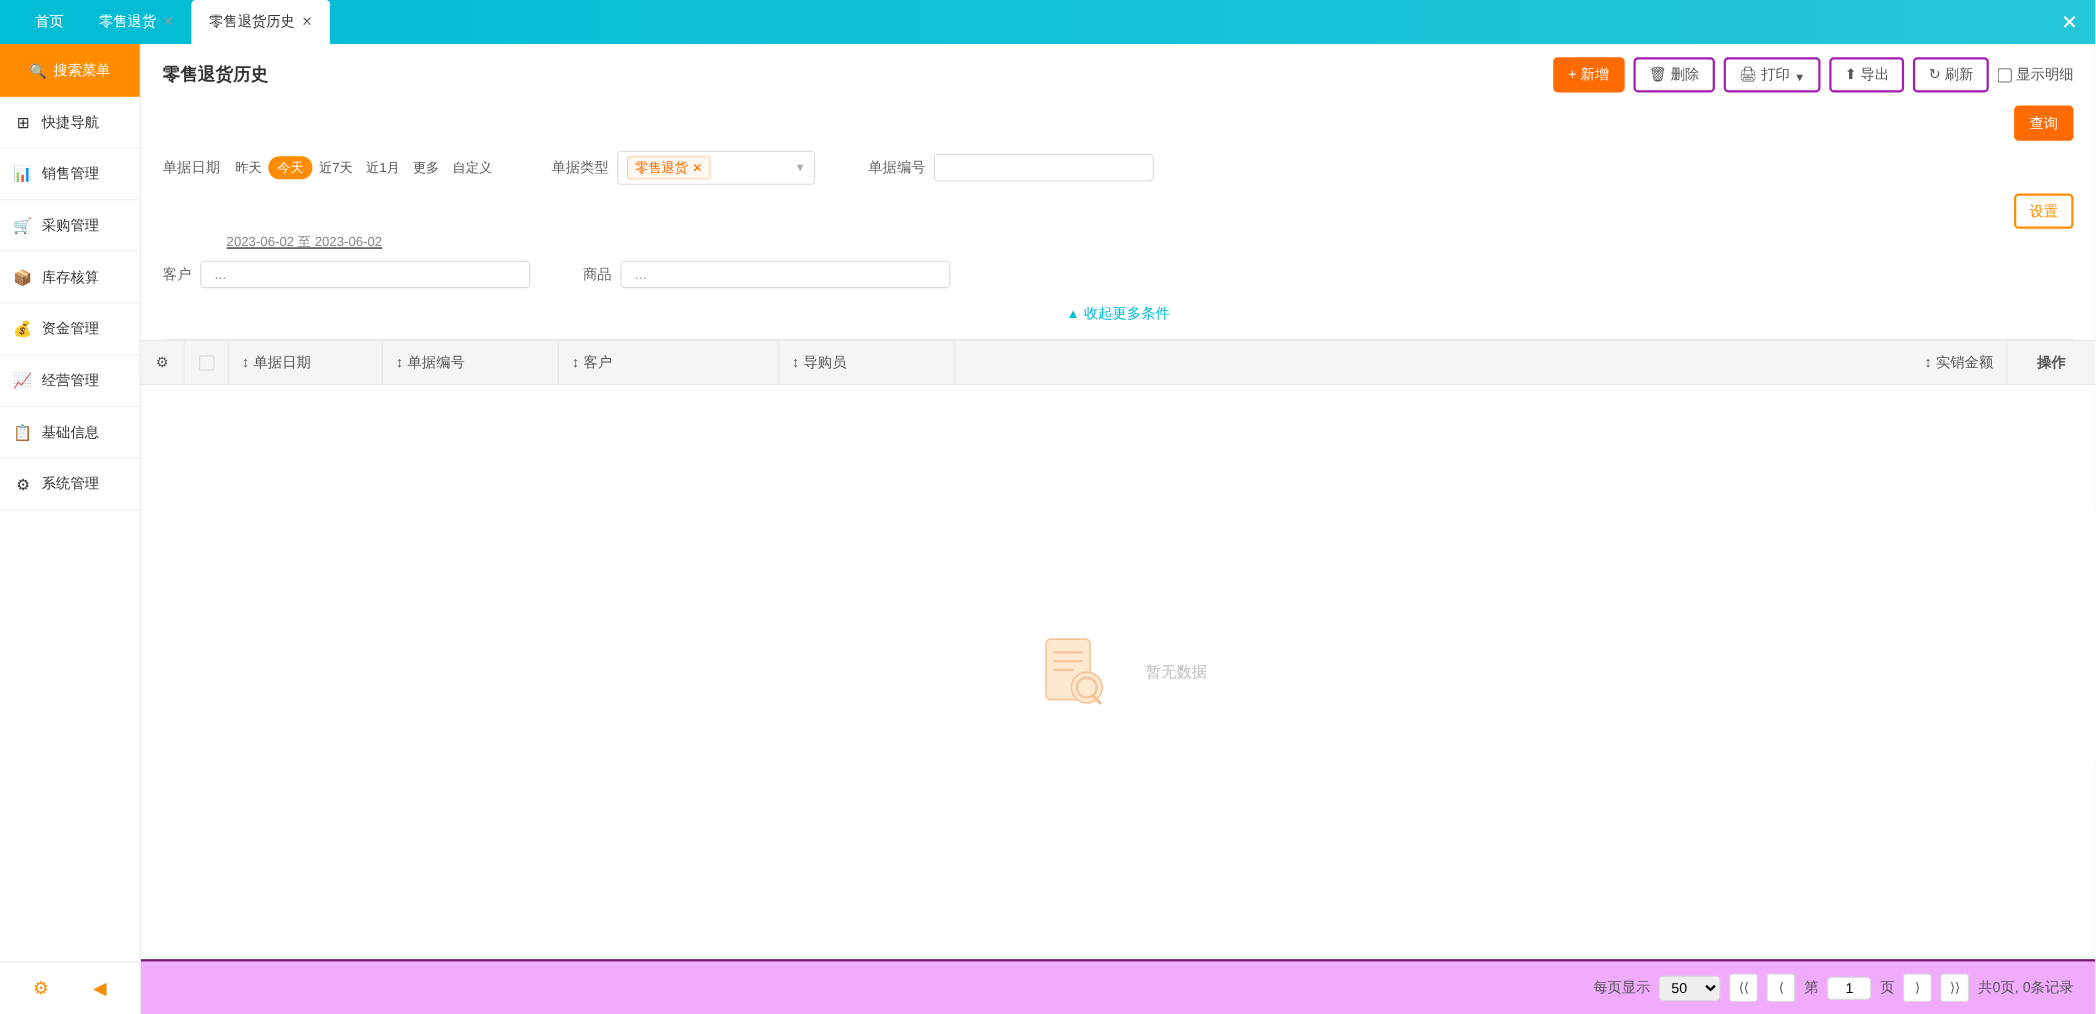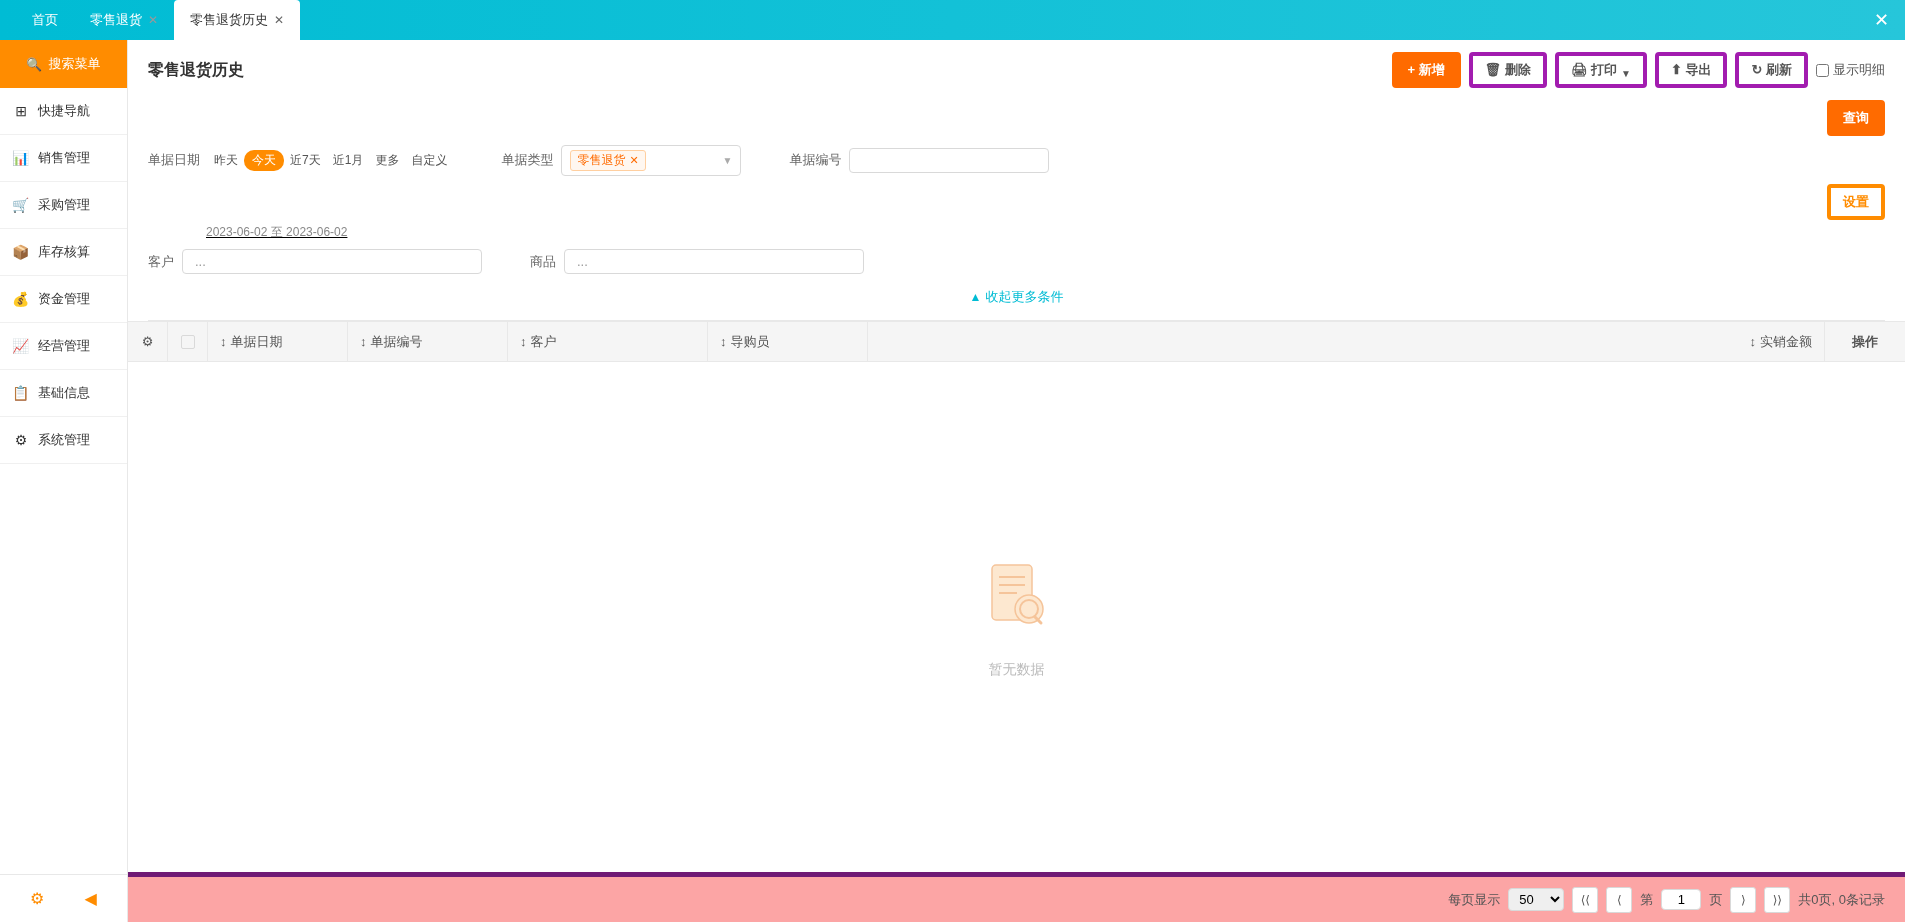--- a/index.html
+++ b/index.html
@@ -140,24 +140,23 @@
       gap: 8px;
     }
     .btn {
       display: flex;
       align-items: flex-end;
       gap: 4px;
       padding: 5px 12px;
       border-radius: 4px;
       cursor: pointer;
       font-size: 13px;
-      border: 4px solid #a21caf;
+      border: 2px solid #a21caf;
       background: #fff;
       color: #555;
-      font-weight: bold;
     }
     .btn-primary {
       background: #ff6b00;
       color: #fff;
       border-color: #ff6b00;
     }
     .btn-orange-outline {
       background: #fff;
       color: #ff8c00;
       border-color: #ff8c00;
@@ -310,43 +309,42 @@
     .table-body {
       flex: 1;
       display: flex;
       flex-direction: column;
       align-items: center;
       justify-content: center;
       min-height: 400px;
     }
     .empty-state {
       display: flex;
-      flex-direction: column;
       align-items: center;
       gap: 26px;
     }
     .empty-icon {
       width: 80px;
       height: 80px;
     }
     .empty-text {
       color: #bbb;
       font-size: 14px;
     }
 
     
     .pagination {
       height: 50px;
       display: flex;
       align-items: center;
       justify-content: flex-end;
       padding: 0 20px;
       gap: 8px;
-      border-top: 5px solid #701a75;
-      background: #fca5a5;
+      border-top: 2px solid #701a75;
+      background: #f0abfc;
       font-size: 13px;
       color: #555;
     }
     .page-size-select {
       border: 1px solid #d9d9d9;
       border-radius: 4px;
       padding: 2px 6px;
       font-size: 13px;
       cursor: pointer;
     }

